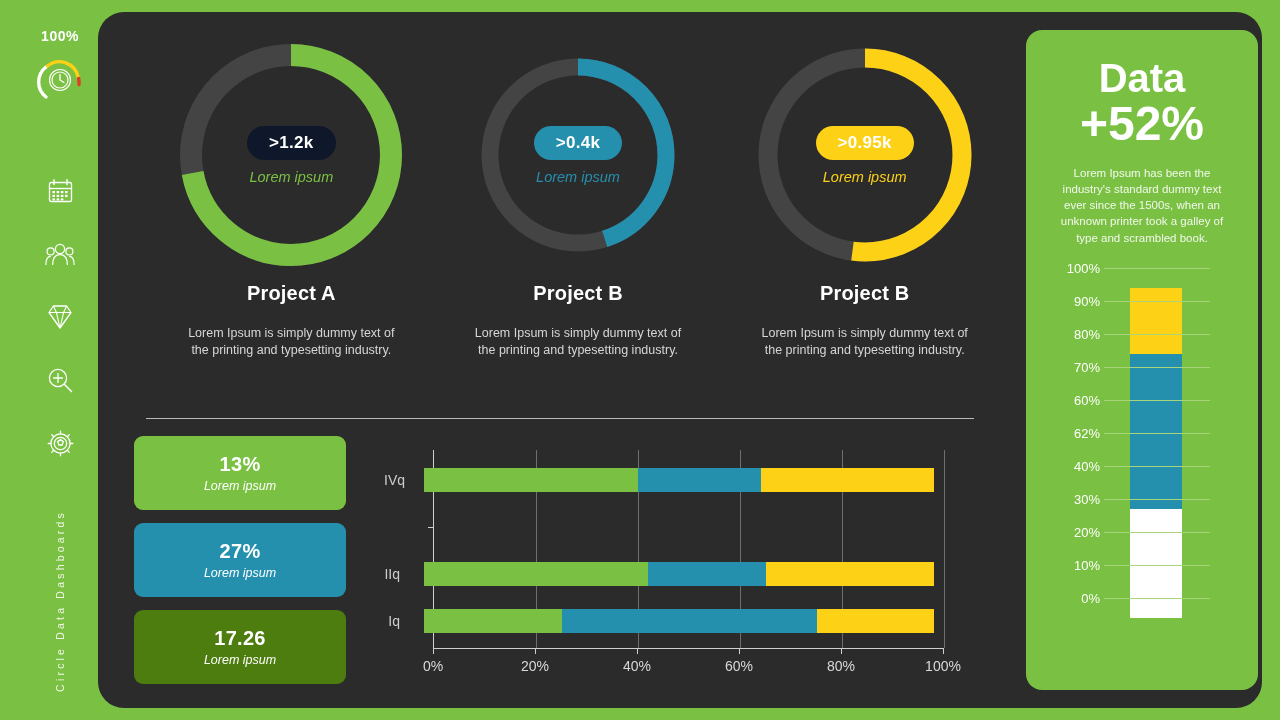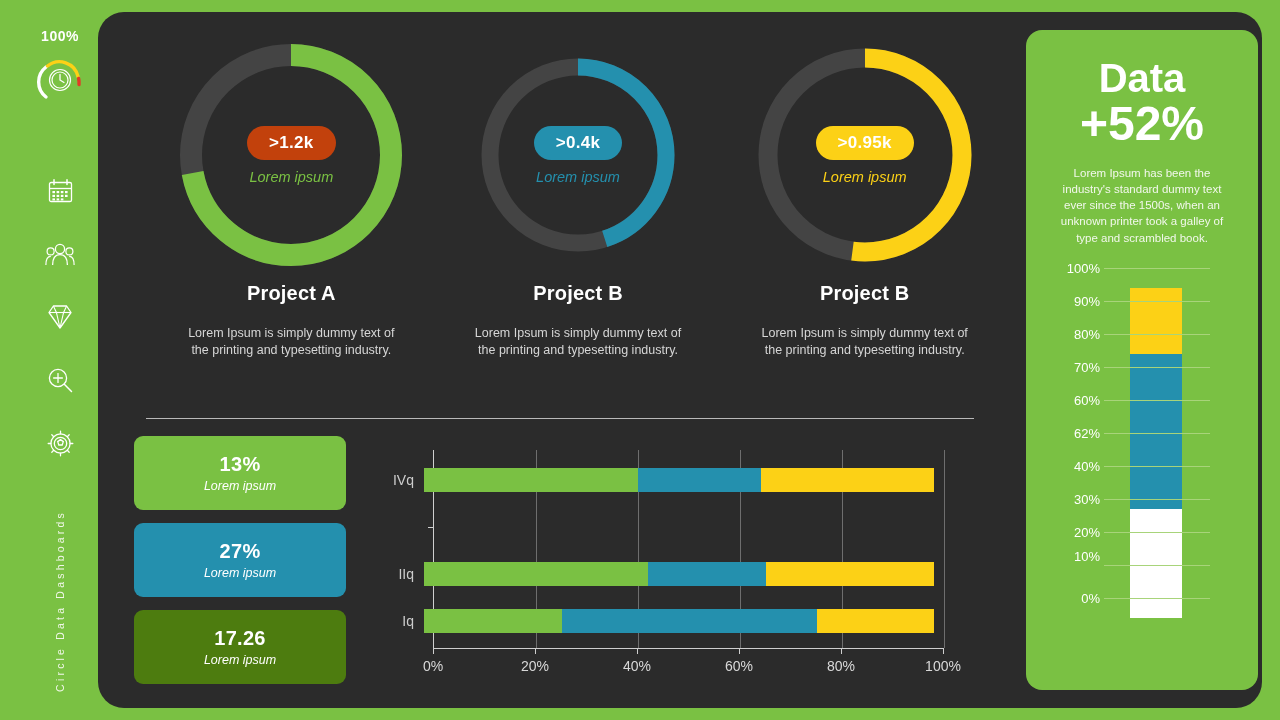--- a/index.html
+++ b/index.html
@@ -79,21 +79,21 @@
     cursor:pointer;
   }
   .card-val { color:#ffffff; font-size:20px; font-weight:bold; letter-spacing:.3px; }
   .card-sub { color:#ffffff; font-size:12.5px; font-style:italic; margin-top:3px; }
 
   
   #hbar { position:absolute; left:285px; top:424px; width:600px; height:260px; }
   .hb-row { position:absolute; left:0; display:flex; align-items:center; }
   .hb-label {
     width:40px; text-align:right; color:#cccccc; font-size:14px;
-    padding-right:10px;
+    padding-right:24px;
   }
   .hb-track { position:relative; width:510px; height:24px; display:flex; }
   .hb-seg { height:100%; }
   #hb-plot {
     position:absolute; left:50px; top:14px; width:510px; height:198px;
     border-left:1px solid #cfcfcf;
   }
   .gridline { position:absolute; top:0; width:1px; height:198px; background:#6e6e6e; }
   .tickmark { position:absolute; left:-6px; width:6px; height:1px; background:#cfcfcf; }
   #hb-axis {
@@ -237,21 +237,21 @@
 
   <div id="donuts">
 
     <div class="donut-col">
       <div class="donut-wrap">
         <svg width="230" height="230" viewBox="0 0 230 230">
           <circle cx="115" cy="115" r="100" fill="none" stroke="#444444" stroke-width="22"></circle>
           <circle id="ring0" cx="115" cy="115" r="100" fill="none" stroke="#7AC143" stroke-width="22" transform="rotate(-90 115 115)" stroke-dasharray="452.3893421169302 628.3185307179587"></circle>
         </svg>
         <div class="donut-center">
-          <div class="pill" id="pill0" style="background: #c2410c;">&gt;1.2k</div>
+          <div class="pill" id="pill0" style="background: #0f172a;">&gt;1.2k</div>
           <div class="donut-sub" id="sub0" style="color: rgb(122, 193, 67);">Lorem ipsum</div>
         </div>
       </div>
       <div class="proj-title">Project A</div>
       <div class="proj-desc">Lorem Ipsum is simply dummy text of the printing and typesetting industry.</div>
     </div>
 
     <div class="donut-col">
       <div class="donut-wrap">
         <svg width="230" height="230" viewBox="0 0 230 230">
@@ -377,17 +377,17 @@
       <div class="v-lbl" style="top: 132px;">60%</div>
       <div class="v-grid" style="top: 165px;"></div>
       <div class="v-lbl" style="top: 165px;">62%</div>
       <div class="v-grid" style="top: 198px;"></div>
       <div class="v-lbl" style="top: 198px;">40%</div>
       <div class="v-grid" style="top: 231px;"></div>
       <div class="v-lbl" style="top: 231px;">30%</div>
       <div class="v-grid" style="top: 264px;"></div>
       <div class="v-lbl" style="top: 264px;">20%</div>
       <div class="v-grid" style="top: 297px;"></div>
-      <div class="v-lbl" style="top: 288px;">10%</div>
+      <div class="v-lbl" style="top: 297px;">10%</div>
       <div class="v-grid" style="top: 330px;"></div>
       <div class="v-lbl" style="top: 330px;">0%</div>
     </div>
 </div>
 
 </body></html>

